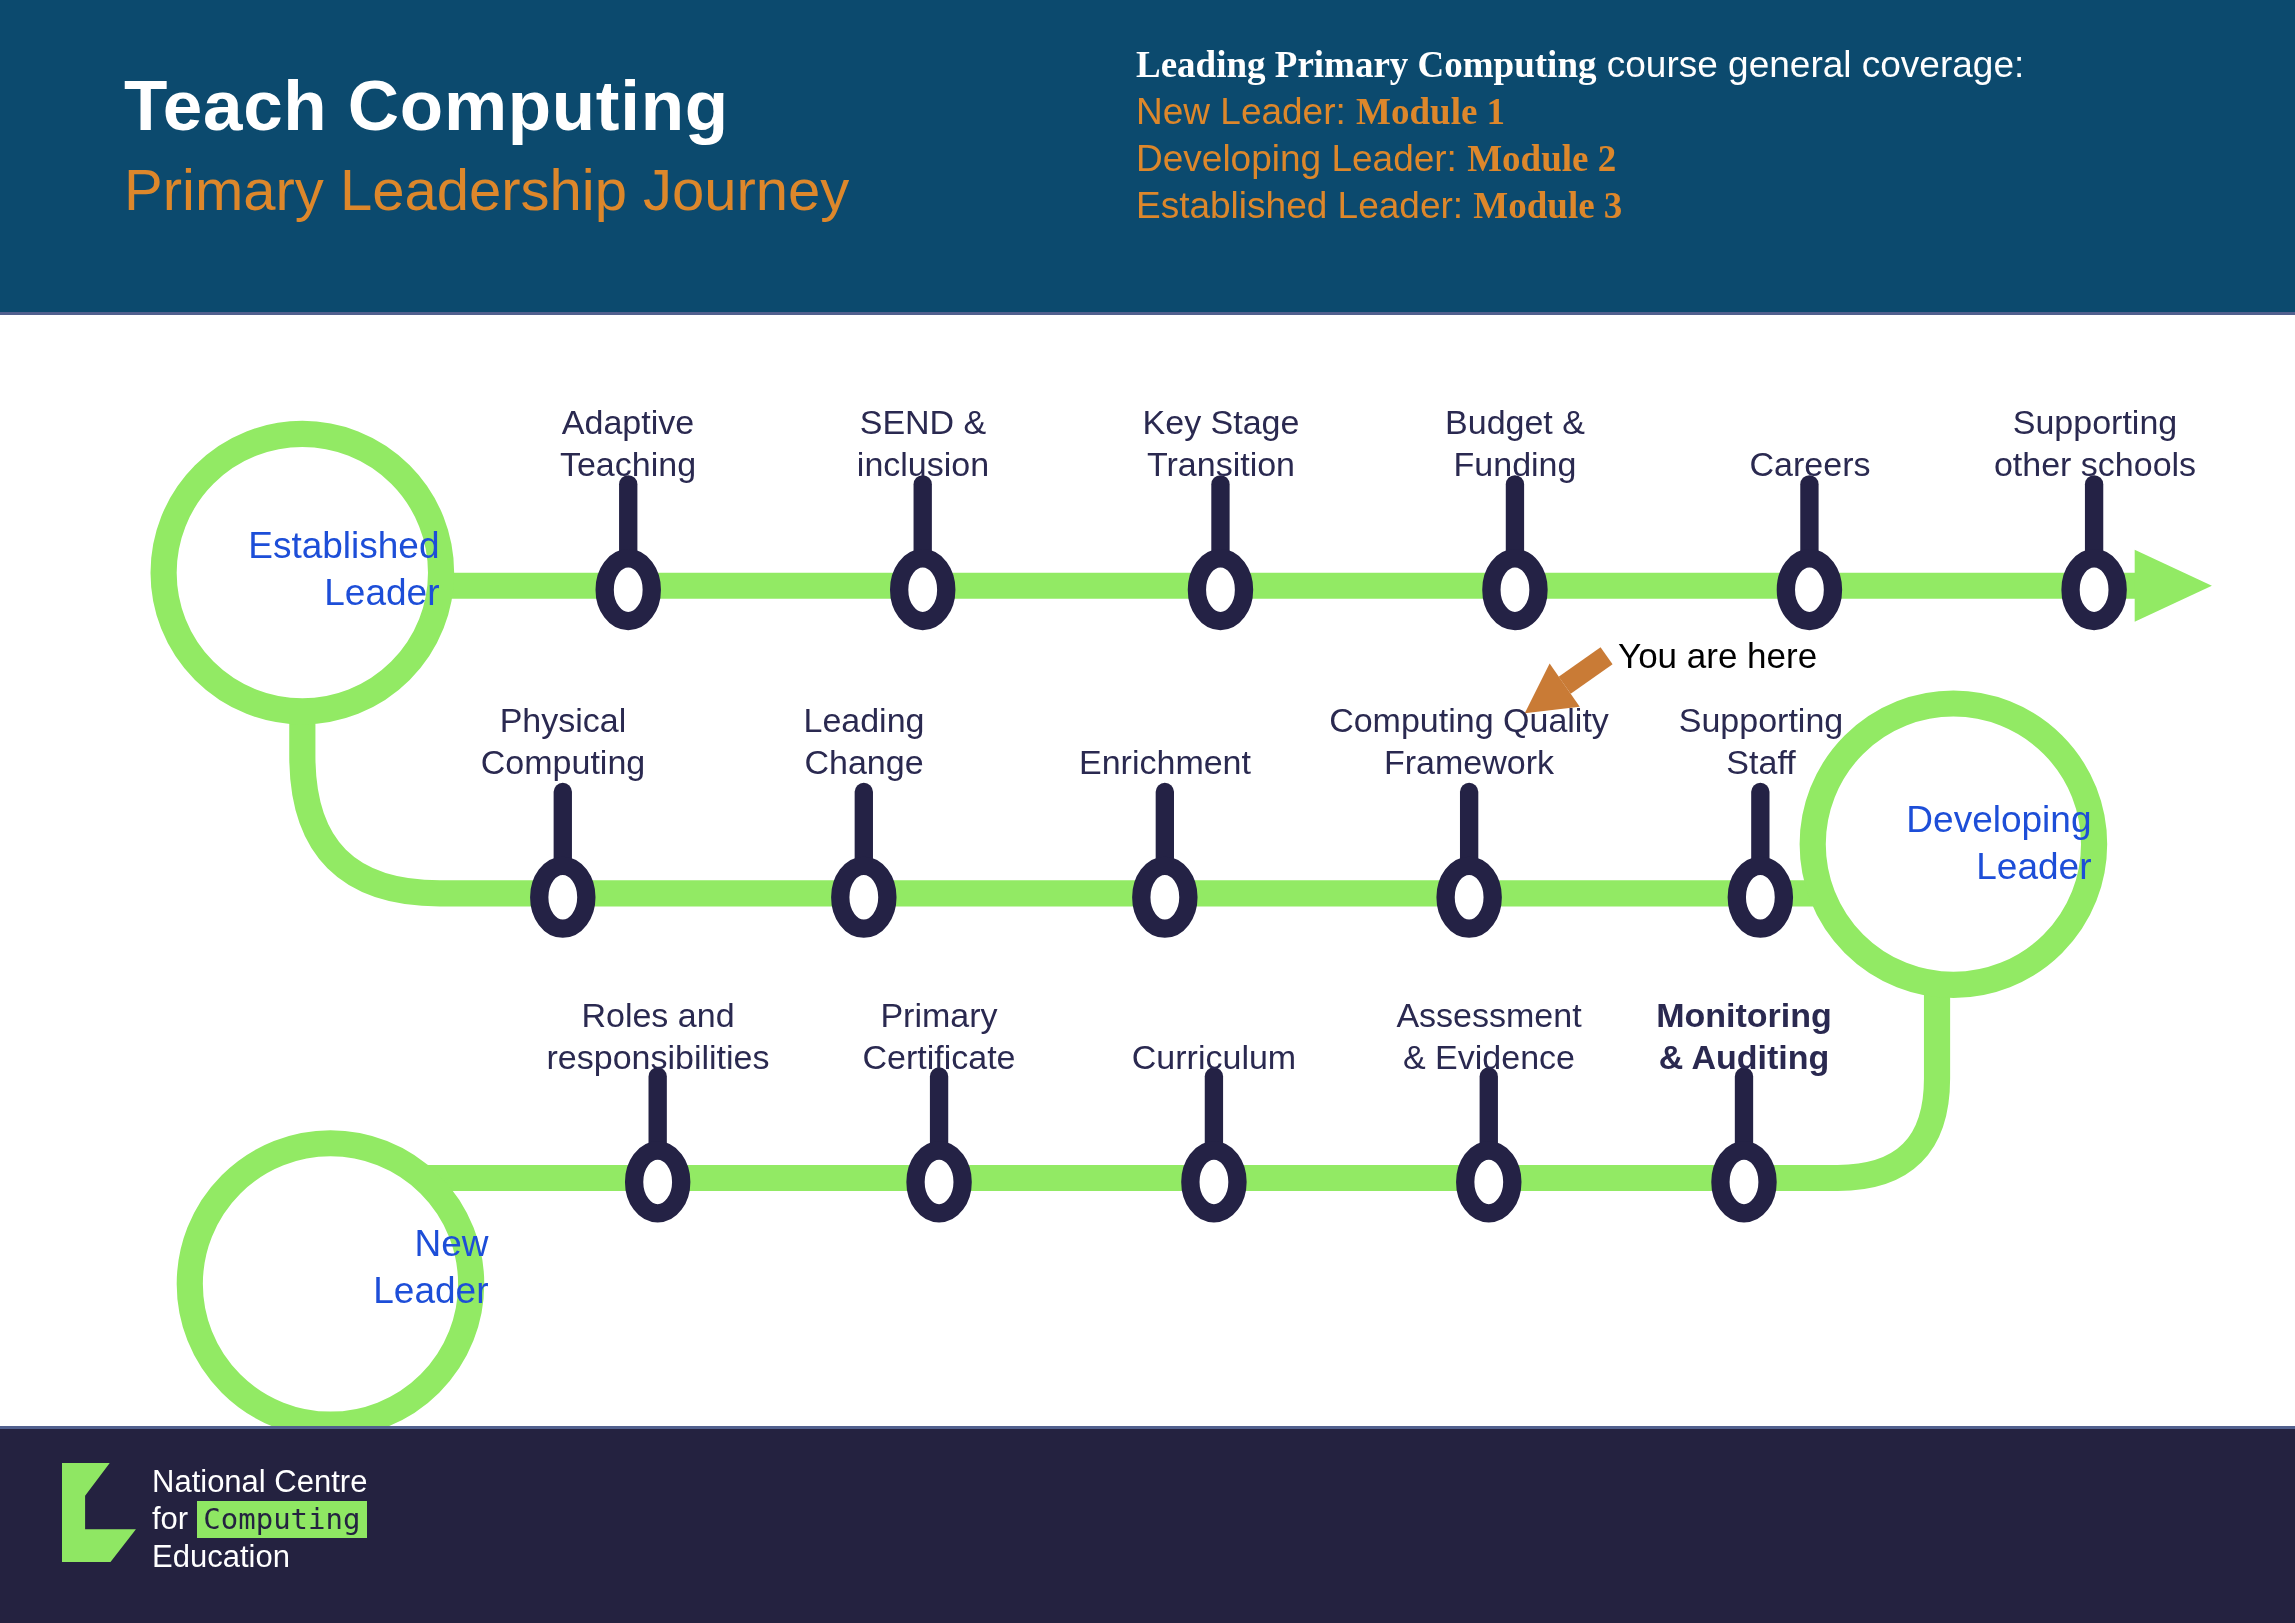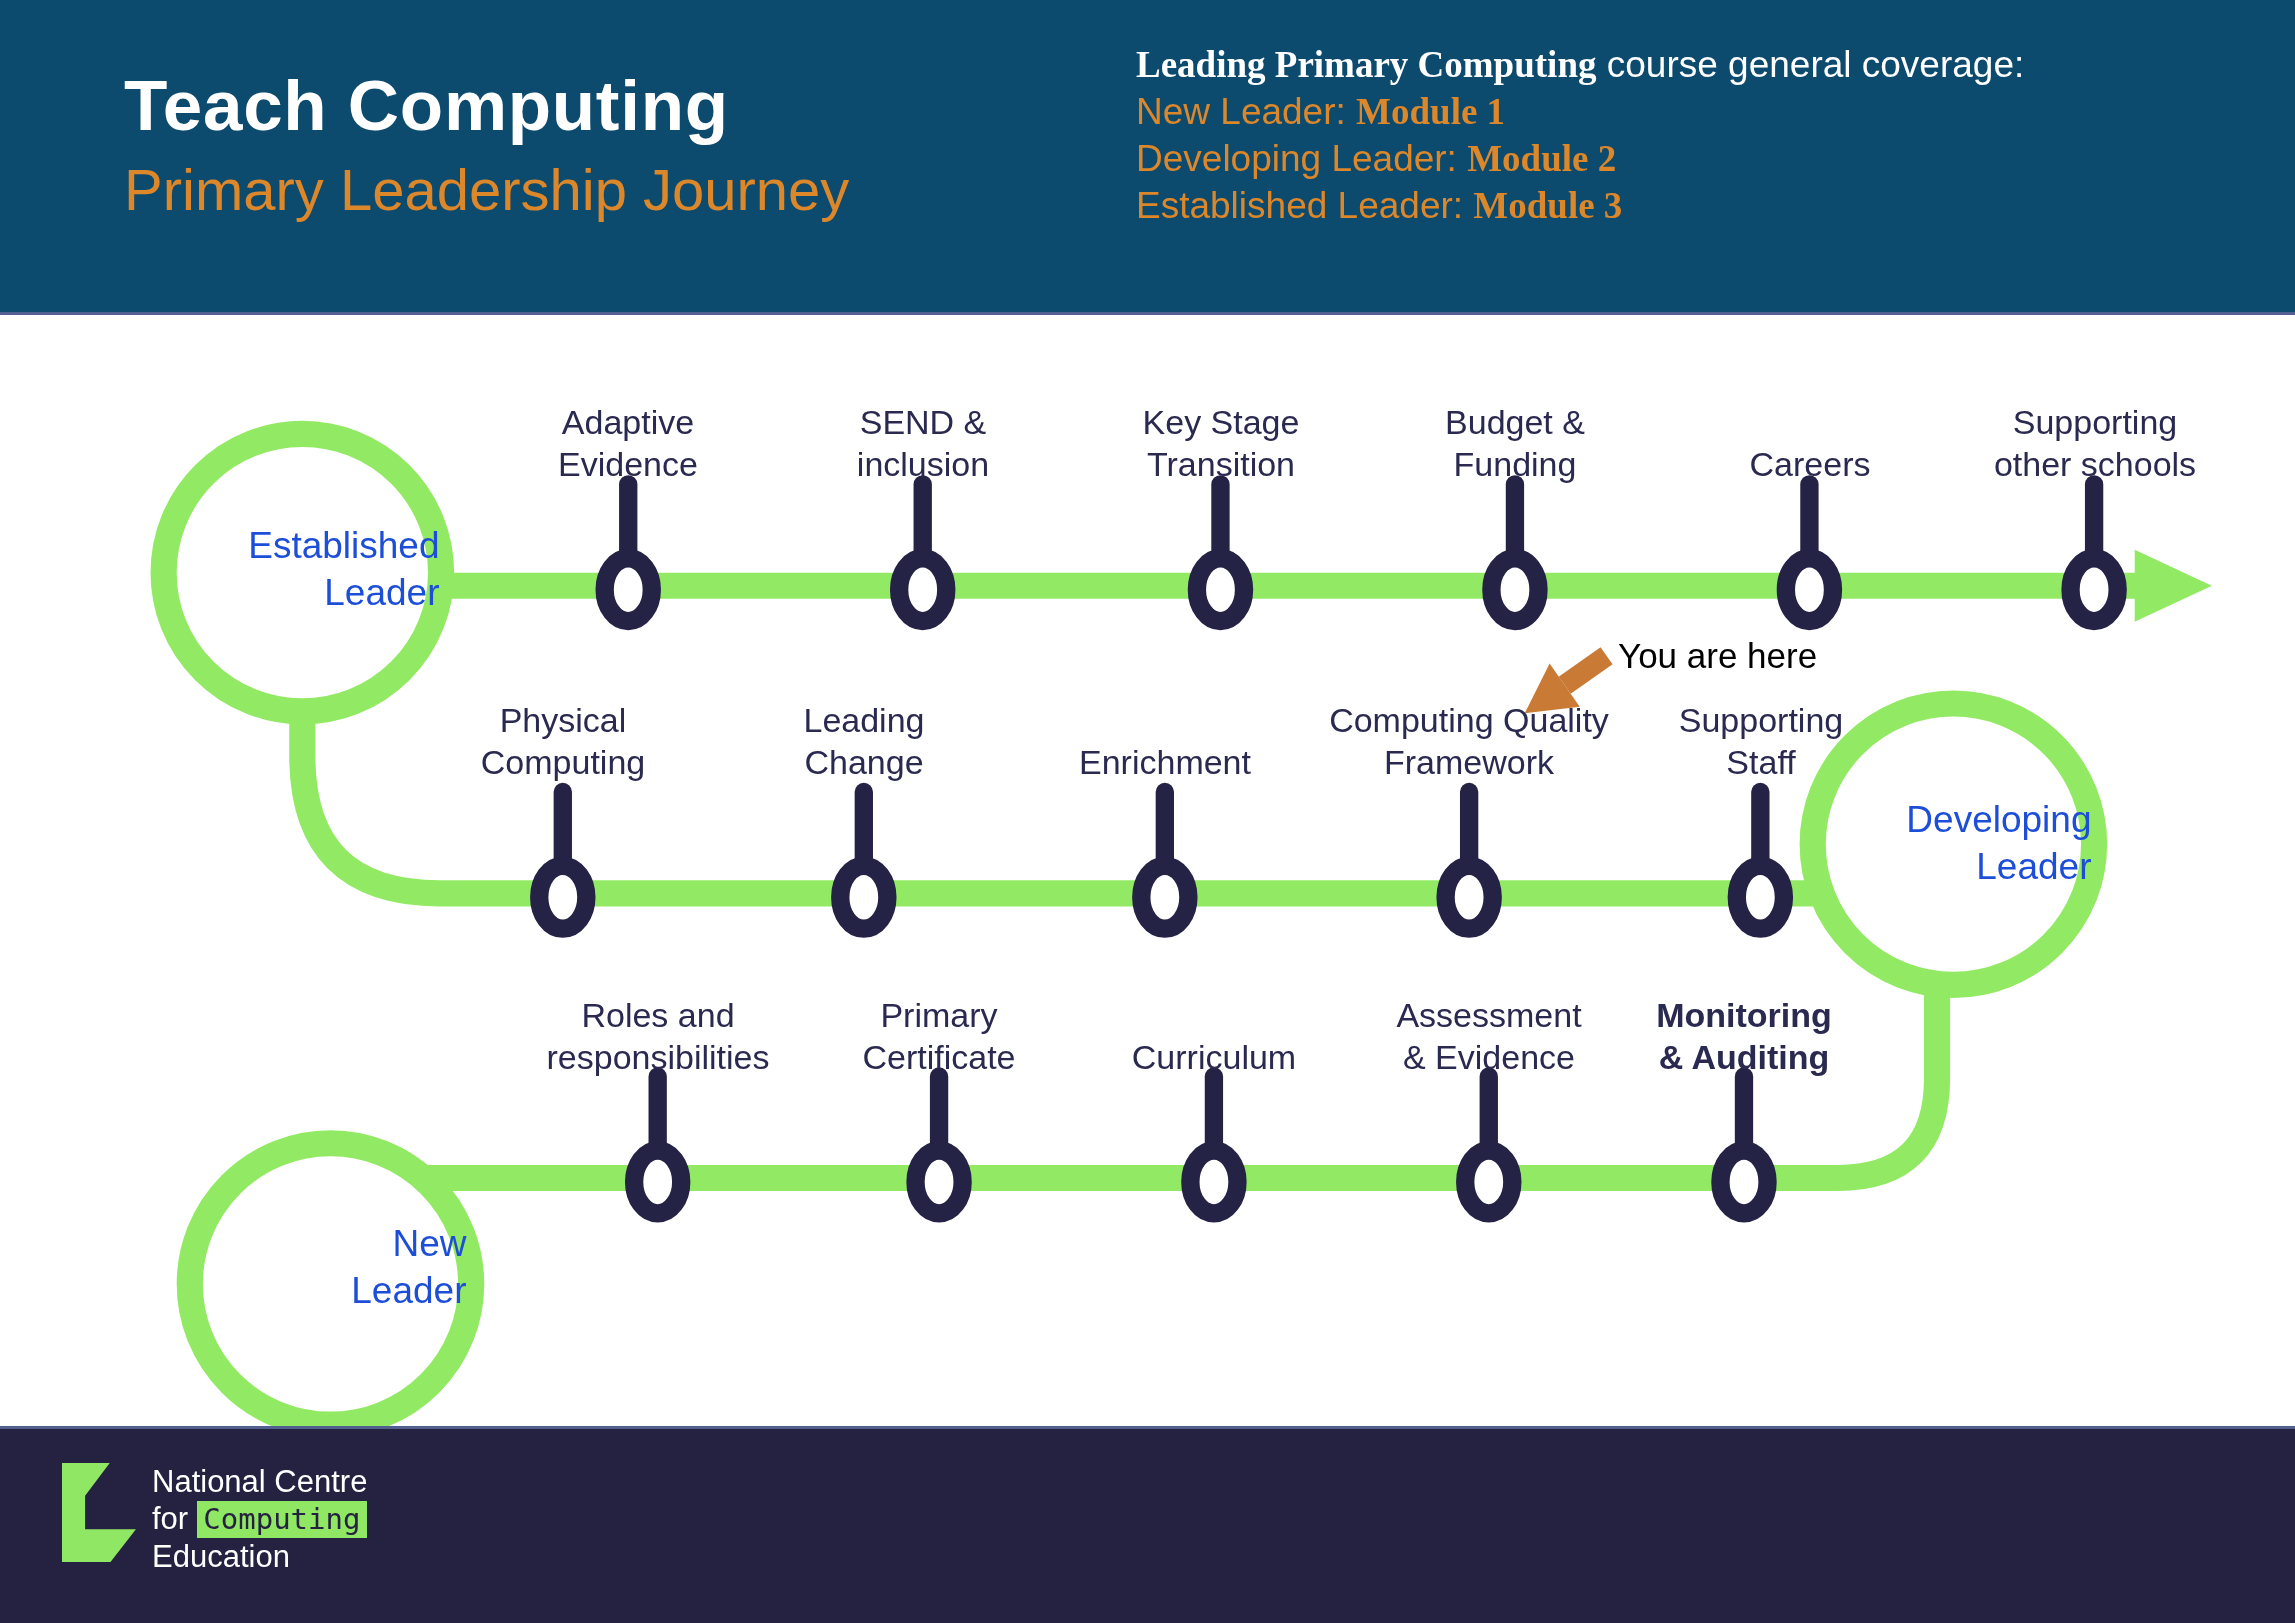--- a/index.html
+++ b/index.html
@@ -183,25 +183,25 @@
     <g>
       <line x1="2455" y1="1002" x2="2391" y2="1047" stroke="#c97b36" stroke-width="32"></line>
       <polygon points="2330,1090 2368,1014 2414,1080" fill="#c97b36"></polygon>
     </g>
   </svg>
 
   <div class="stage-label" style="left:302px;top:569px;">Established
 Leader</div>
   <div class="stage-label" style="left:1954px;top:843px;">Developing
 Leader</div>
-  <div class="stage-label" style="left:329px;top:1267px;">New
+  <div class="stage-label" style="left:351px;top:1267px;">New
 Leader</div>
 
   <div class="milestone-label" style="left:628px;bottom:1138px;">Adaptive
-Evidence</div>
+Teaching</div>
   <div class="milestone-label" style="left:923px;bottom:1138px;">SEND &amp;
 inclusion</div>
   <div class="milestone-label" style="left:1221px;bottom:1138px;">Key Stage
 Transition</div>
   <div class="milestone-label" style="left:1515px;bottom:1138px;">Budget &amp;
 Funding</div>
   <div class="milestone-label" style="left:1810px;bottom:1138px;">Careers</div>
   <div class="milestone-label" style="left:2095px;bottom:1138px;">Supporting
 other schools</div>
 

